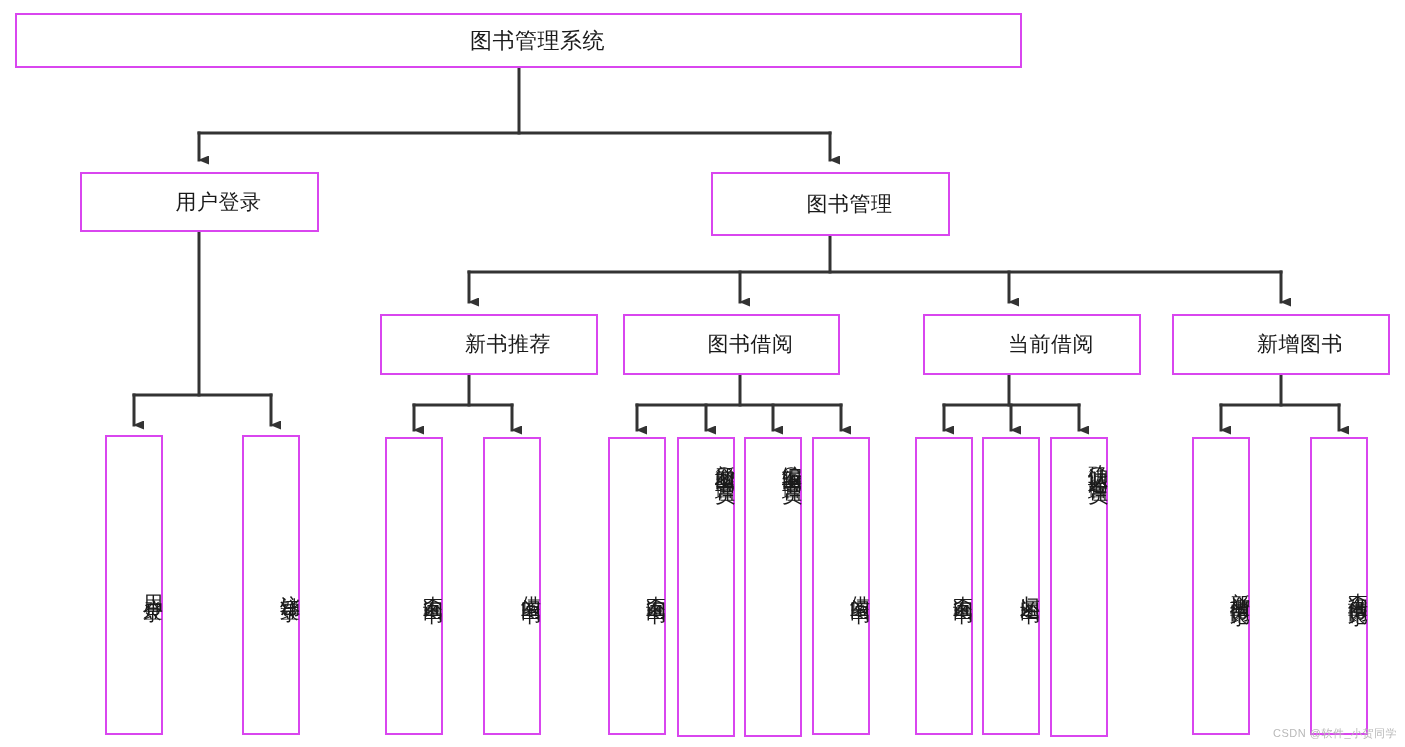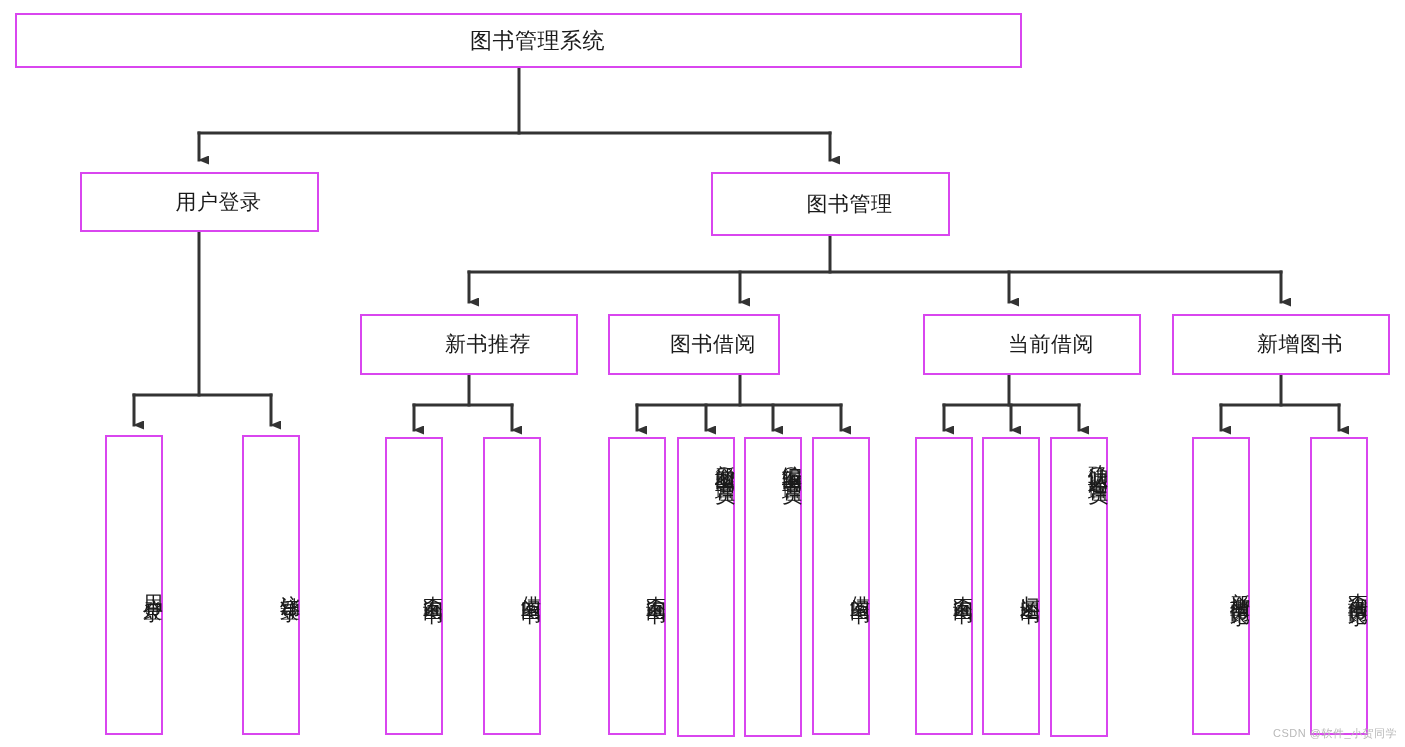--- a/index.html
+++ b/index.html
@@ -141,24 +141,24 @@
     <span class="node-label">图书管理系统</span>
   </div>
 
   <div class="node horiz" style="left:80px; top:172px; width:239px; height:60px;">
     <span class="node-label">用户登录</span>
   </div>
   <div class="node horiz" style="left:711px; top:172px; width:239px; height:64px;">
     <span class="node-label">图书管理</span>
   </div>
 
-  <div class="node horiz" style="left:360px; top:314px; width:218px; height:61px;">
+  <div class="node horiz" style="left:380px; top:314px; width:218px; height:61px;">
     <span class="node-label">新书推荐</span>
   </div>
-  <div class="node horiz" style="left:608px; top:314px; width:172px; height:61px;">
+  <div class="node horiz" style="left:623px; top:314px; width:217px; height:61px;">
     <span class="node-label">图书借阅</span>
   </div>
   <div class="node horiz" style="left:923px; top:314px; width:218px; height:61px;">
     <span class="node-label">当前借阅</span>
   </div>
   <div class="node horiz" style="left:1172px; top:314px; width:218px; height:61px;">
     <span class="node-label">新增图书</span>
   </div>
 
   <div class="node leaf centered" style="left:105px; top:435px; width:58px; height:300px;">

